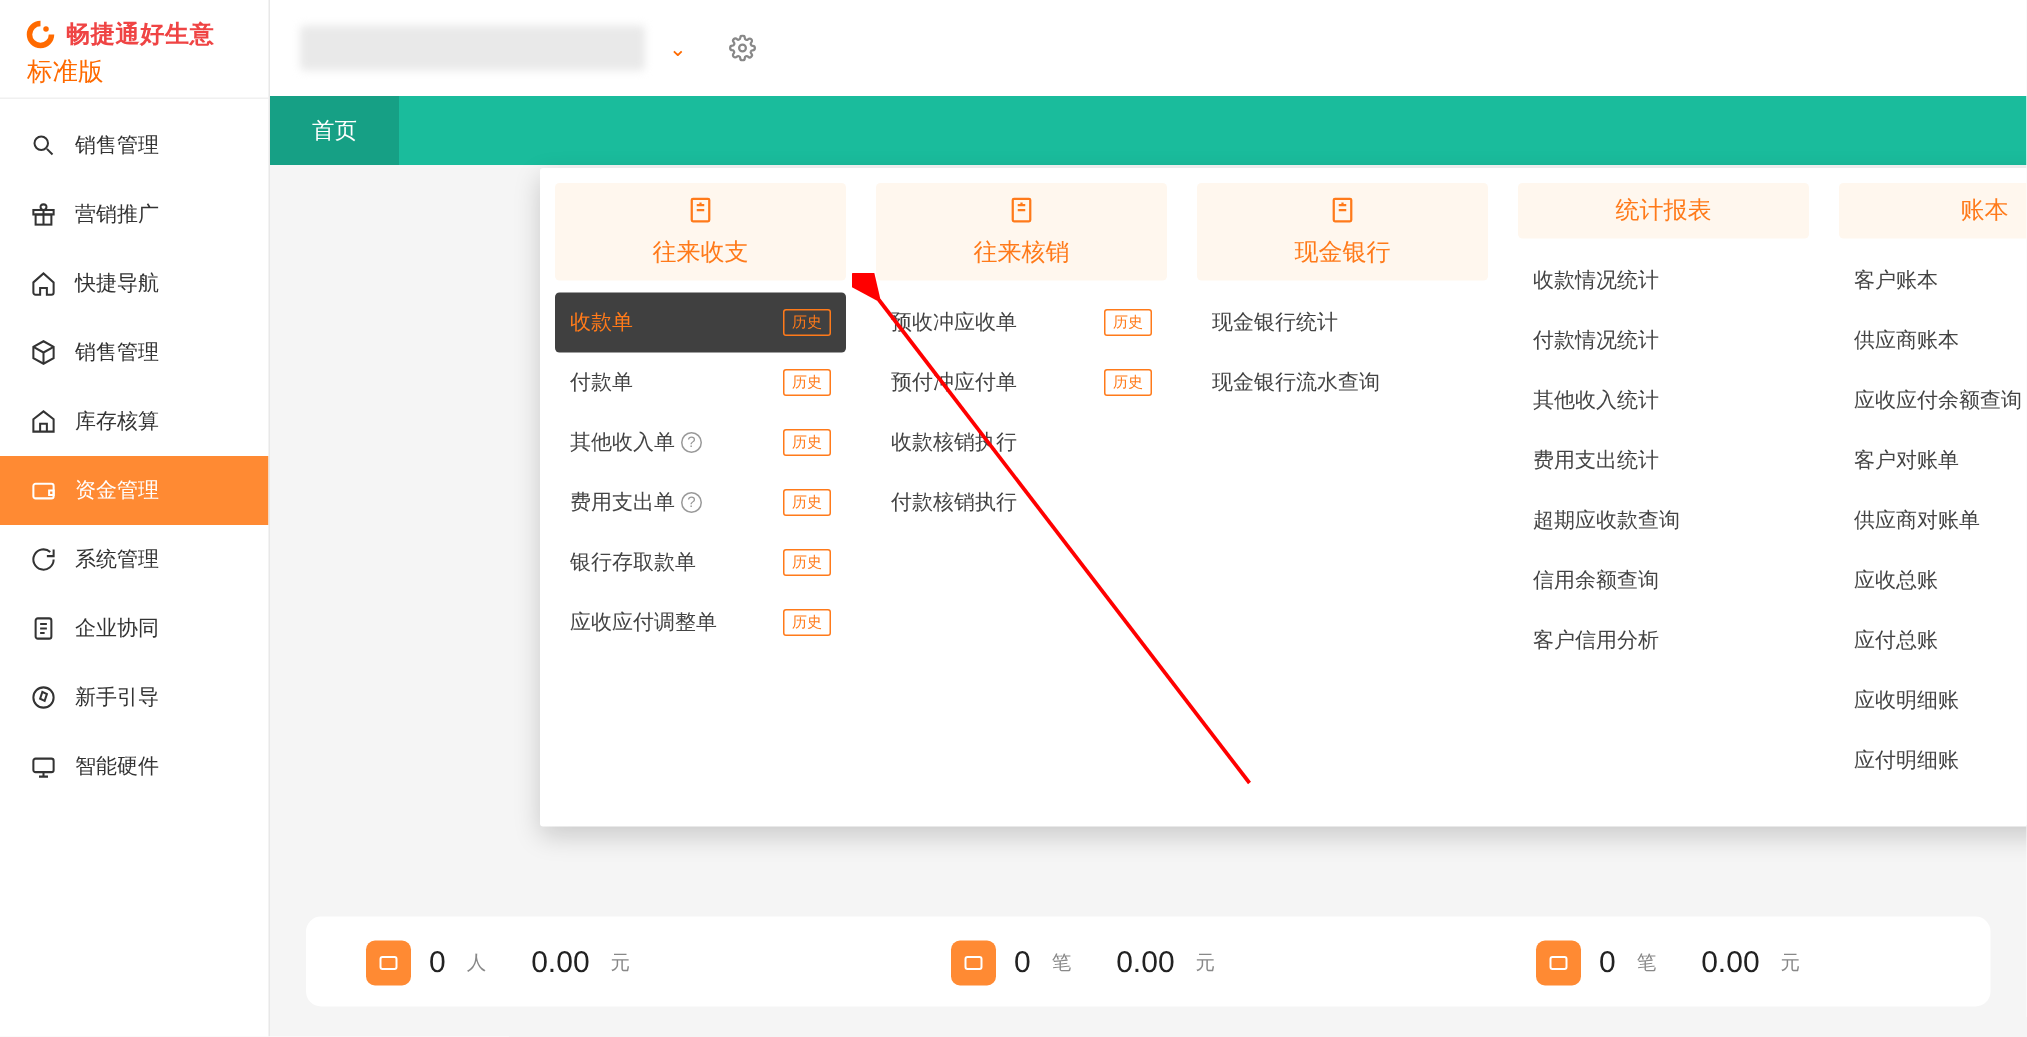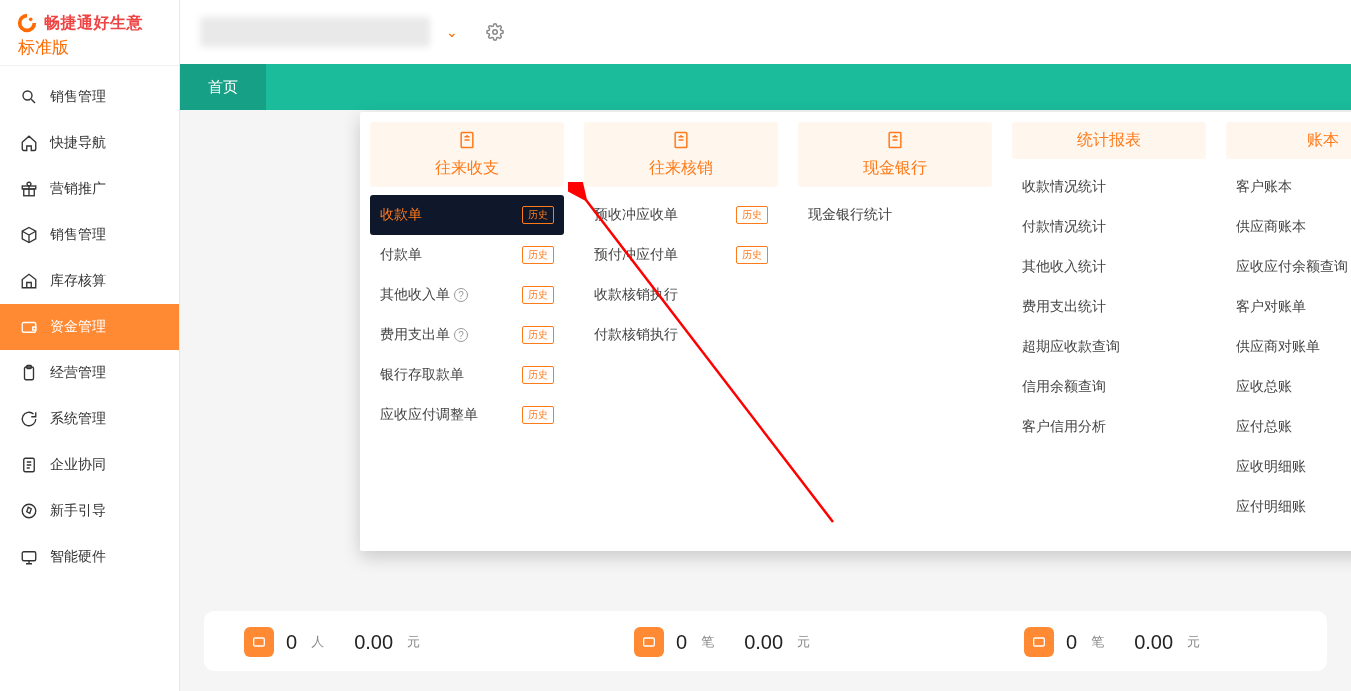--- a/index.html
+++ b/index.html
@@ -48,21 +48,21 @@
     .stat-big { font-size: 20px; font-weight: 500; color: #222; }
     .stat-unit { font-size: 13px; color: #888; margin-left: 2px; }
 
     
     .flyout { position: absolute; left: 180px; top: 112px; background: #fff; box-shadow: 0 6px 18px rgba(0,0,0,0.18); border-radius: 2px; padding: 10px 0 24px; display: flex; width: 1090px; z-index: 10; }
     .fly-col { width: 214px; padding: 0 10px; }
     .fly-head { display: flex; align-items: center; gap: 8px; background: #fff7ee; color: #ff7a1a; font-size: 16px; font-weight: 500; padding: 8px 10px; border-radius: 3px; margin-bottom: 8px; flex-direction: column; }
     .fly-head.centered { justify-content: center; }
     .fly-head svg { width: 20px; height: 20px; color: #ff7a1a; flex-shrink: 0; }
     .fly-item { display: flex; align-items: center; justify-content: space-between; padding: 11px 10px; border-radius: 3px; cursor: pointer; }
-    .fly-item.hl { background: #0f172a; font-family: Liberation Serif, serif; }
+    .fly-item.hl { background: #404040; font-family: Liberation Serif, serif; }
     .fly-item .lbl { color: #444; font-size: 14px; display: flex; align-items: center; gap: 4px; }
     .fly-item.hl .lbl { color: #ff7a1a; }
     .hist { font-size: 10px; color: #ff7a1a; border: 1px solid #ff7a1a; padding: 1px 5px; border-radius: 2px; }
     .qmark { display: inline-flex; width: 14px; height: 14px; border: 1px solid #999; border-radius: 50%; align-items: center; justify-content: center; font-size: 10px; color: #999; }
 
     
     .arrow-svg { position: absolute; left: 388px; top: 182px; width: 280px; height: 350px; z-index: 20; pointer-events: none; }
   </style>
 </head>
 <body>
@@ -83,59 +83,52 @@
     <nav class="nav" id="nav">
         <div class="nav-item">
           <svg class="nav-icon" viewBox="0 0 24 24" fill="none" stroke="currentColor" stroke-width="1.8">
             <circle cx="10" cy="10" r="6"></circle>
             <path d="M20 20l-5-5"></path>
           </svg>
           <span class="nav-label">销售管理</span>
         </div>
         <div class="nav-item">
           <svg class="nav-icon" viewBox="0 0 24 24" fill="none" stroke="currentColor" stroke-width="1.8">
-            <path d="M3 11l9-8 9 8v9a2 2 0 0 1-2 2h-4v-6h-6v6H5a2 2 0 0 1-2-2z"></path>
-          </svg>
-          <span class="nav-label">快捷导航</span>
-        </div>
-        <div class="nav-item">
-          <svg class="nav-icon" viewBox="0 0 24 24" fill="none" stroke="currentColor" stroke-width="1.8">
             <rect x="3" y="8" width="18" height="4"></rect>
             <rect x="5" y="12" width="14" height="9"></rect>
             <path d="M12 8v13M12 8c-3 0-4-5 0-5s3 5 0 5zm0 0c3 0 4-5 0-5s-3 5 0 5z"></path>
           </svg>
           <span class="nav-label">营销推广</span>
         </div>
         <div class="nav-item">
           <svg class="nav-icon" viewBox="0 0 24 24" fill="none" stroke="currentColor" stroke-width="1.8">
+            <path d="M3 11l9-8 9 8v9a2 2 0 0 1-2 2h-4v-6h-6v6H5a2 2 0 0 1-2-2z"></path>
+          </svg>
+          <span class="nav-label">快捷导航</span>
+        </div>
+        <div class="nav-item">
+          <svg class="nav-icon" viewBox="0 0 24 24" fill="none" stroke="currentColor" stroke-width="1.8">
             <path d="M12 2l9 5v10l-9 5-9-5V7z"></path>
             <path d="M12 12l9-5M12 12v10M12 12L3 7"></path>
           </svg>
           <span class="nav-label">销售管理</span>
         </div>
         <div class="nav-item">
           <svg class="nav-icon" viewBox="0 0 24 24" fill="none" stroke="currentColor" stroke-width="1.8">
             <path d="M3 10l9-7 9 7v11H3z"></path>
             <path d="M9 21v-7h6v7"></path>
           </svg>
           <span class="nav-label">库存核算</span>
         </div>
         <div class="nav-item active">
           <svg class="nav-icon" viewBox="0 0 24 24" fill="none" stroke="currentColor" stroke-width="1.8">
             <rect x="3" y="6" width="18" height="13" rx="2"></rect>
             <path d="M17 12h4v4h-4z"></path>
           </svg>
           <span class="nav-label">资金管理</span>
-        </div>
-        <div class="nav-item">
-          <svg class="nav-icon" viewBox="0 0 24 24" fill="none" stroke="currentColor" stroke-width="1.8">
-            <rect x="6" y="4" width="12" height="17" rx="2"></rect>
-            <rect x="9" y="2" width="6" height="4" rx="1"></rect>
-          </svg>
-          <span class="nav-label">经营管理</span>
         </div>
         <div class="nav-item">
           <svg class="nav-icon" viewBox="0 0 24 24" fill="none" stroke="currentColor" stroke-width="1.8">
             <path d="M21 12a9 9 0 1 1-3-6.7"></path>
             <path d="M21 3v6h-6"></path>
           </svg>
           <span class="nav-label">系统管理</span>
         </div>
         <div class="nav-item">
           <svg class="nav-icon" viewBox="0 0 24 24" fill="none" stroke="currentColor" stroke-width="1.8">
@@ -291,20 +284,23 @@
           <div class="fly-head">
             <svg viewBox="0 0 24 24" fill="none" stroke="currentColor" stroke-width="1.8">
               <rect x="5" y="3" width="14" height="18" rx="1"></rect>
               <path d="M9 8h6M9 12h6M12 6v3"></path>
             </svg>
             <span>现金银行</span>
           </div>
           <div class="fly-item">
             <span class="lbl">现金银行统计</span>
           </div>
+          <div class="fly-item">
+            <span class="lbl">现金银行流水查询</span>
+          </div>
         </div>
         <div class="fly-col">
           <div class="fly-head centered">
             <span>统计报表</span>
           </div>
           <div class="fly-item">
             <span class="lbl">收款情况统计</span>
           </div>
           <div class="fly-item">
             <span class="lbl">付款情况统计</span>

